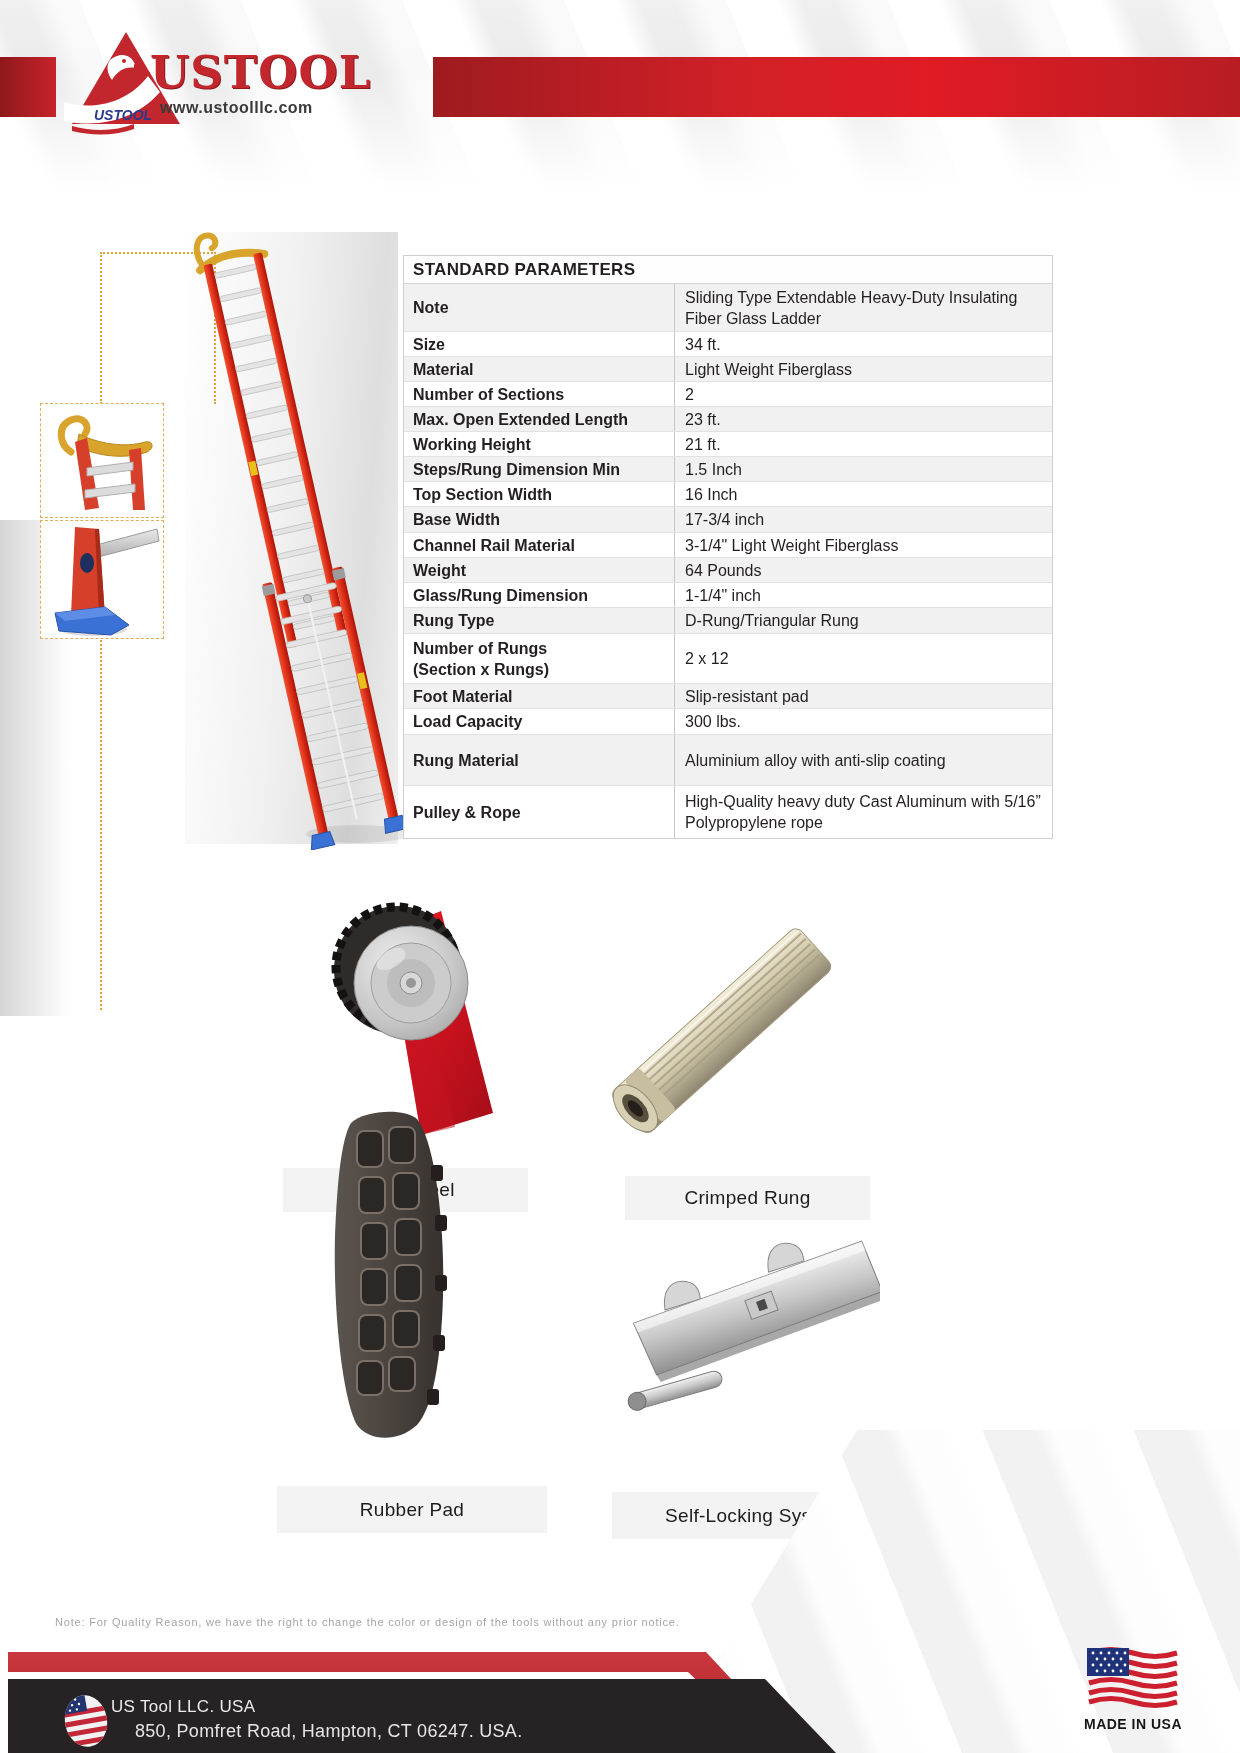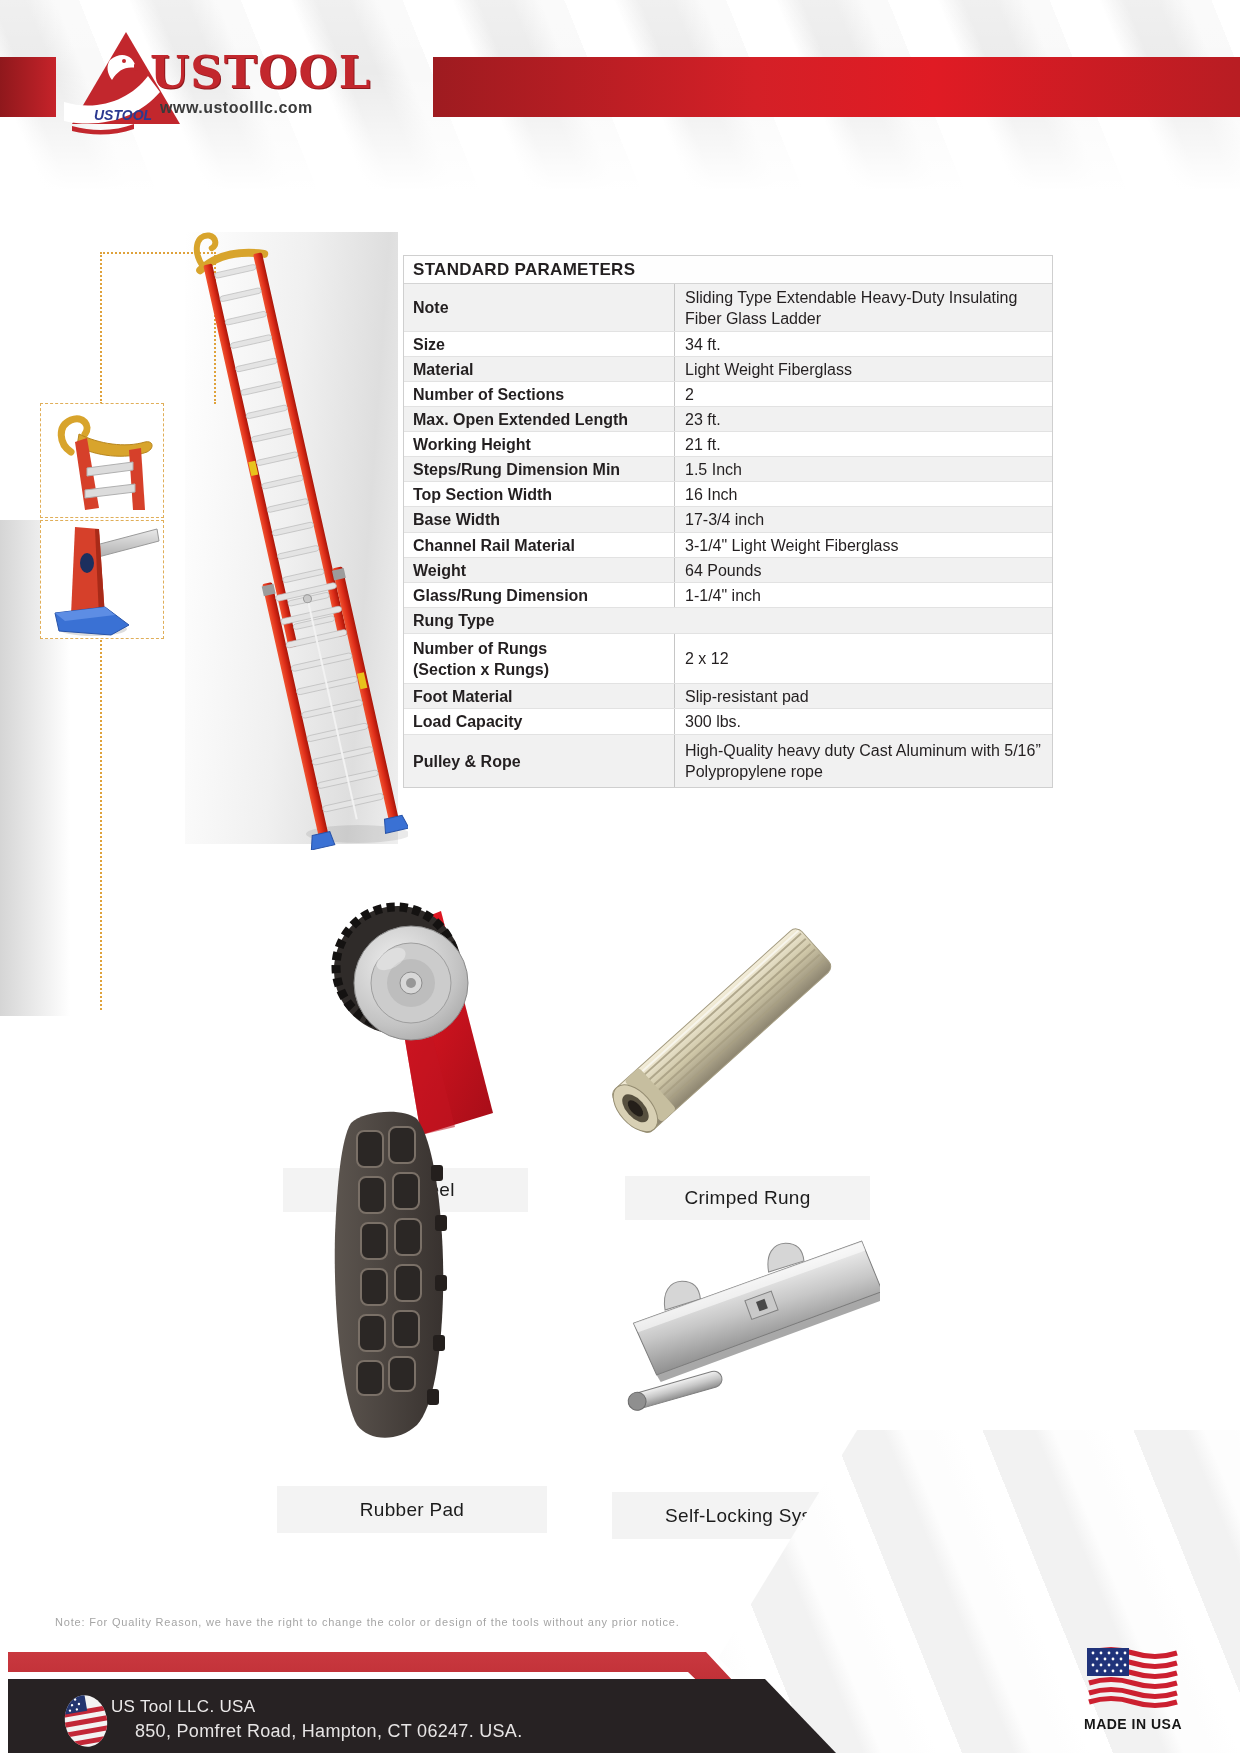--- a/index.html
+++ b/index.html
@@ -238,33 +238,38 @@
       <div class="t-row h25">
           <div class="t-label">Weight</div>
           <div class="t-value">64 Pounds</div>
         </div>
       <div class="t-row h25">
           <div class="t-label">Glass/Rung Dimension</div>
           <div class="t-value">1-1/4" inch</div>
         </div>
       <div class="t-row h26">
           <div class="t-label">Rung Type</div>
+          <div class="t-value">D-Rung/Triangular Rung</div>
         </div>
       <div class="t-row h50">
           <div class="t-label">Number of Rungs
 (Section x Rungs)</div>
           <div class="t-value">2 x 12</div>
         </div>
       <div class="t-row h25">
           <div class="t-label">Foot Material</div>
           <div class="t-value">Slip-resistant pad</div>
         </div>
       <div class="t-row h26">
           <div class="t-label">Load Capacity</div>
           <div class="t-value">300 lbs.</div>
+        </div>
+      <div class="t-row h51">
+          <div class="t-label">Rung Material</div>
+          <div class="t-value">Aluminium alloy with anti-slip coating</div>
         </div>
       <div class="t-row h52">
           <div class="t-label">Pulley &amp; Rope</div>
           <div class="t-value">High-Quality heavy duty Cast Aluminum with 5/16” Polypropylene rope</div>
         </div>
     </div>
   </div>
 
   <svg class="feat-svg" style="left:295px; top:875px;" width="235" height="265" viewBox="0 0 235 265">
     <defs>

